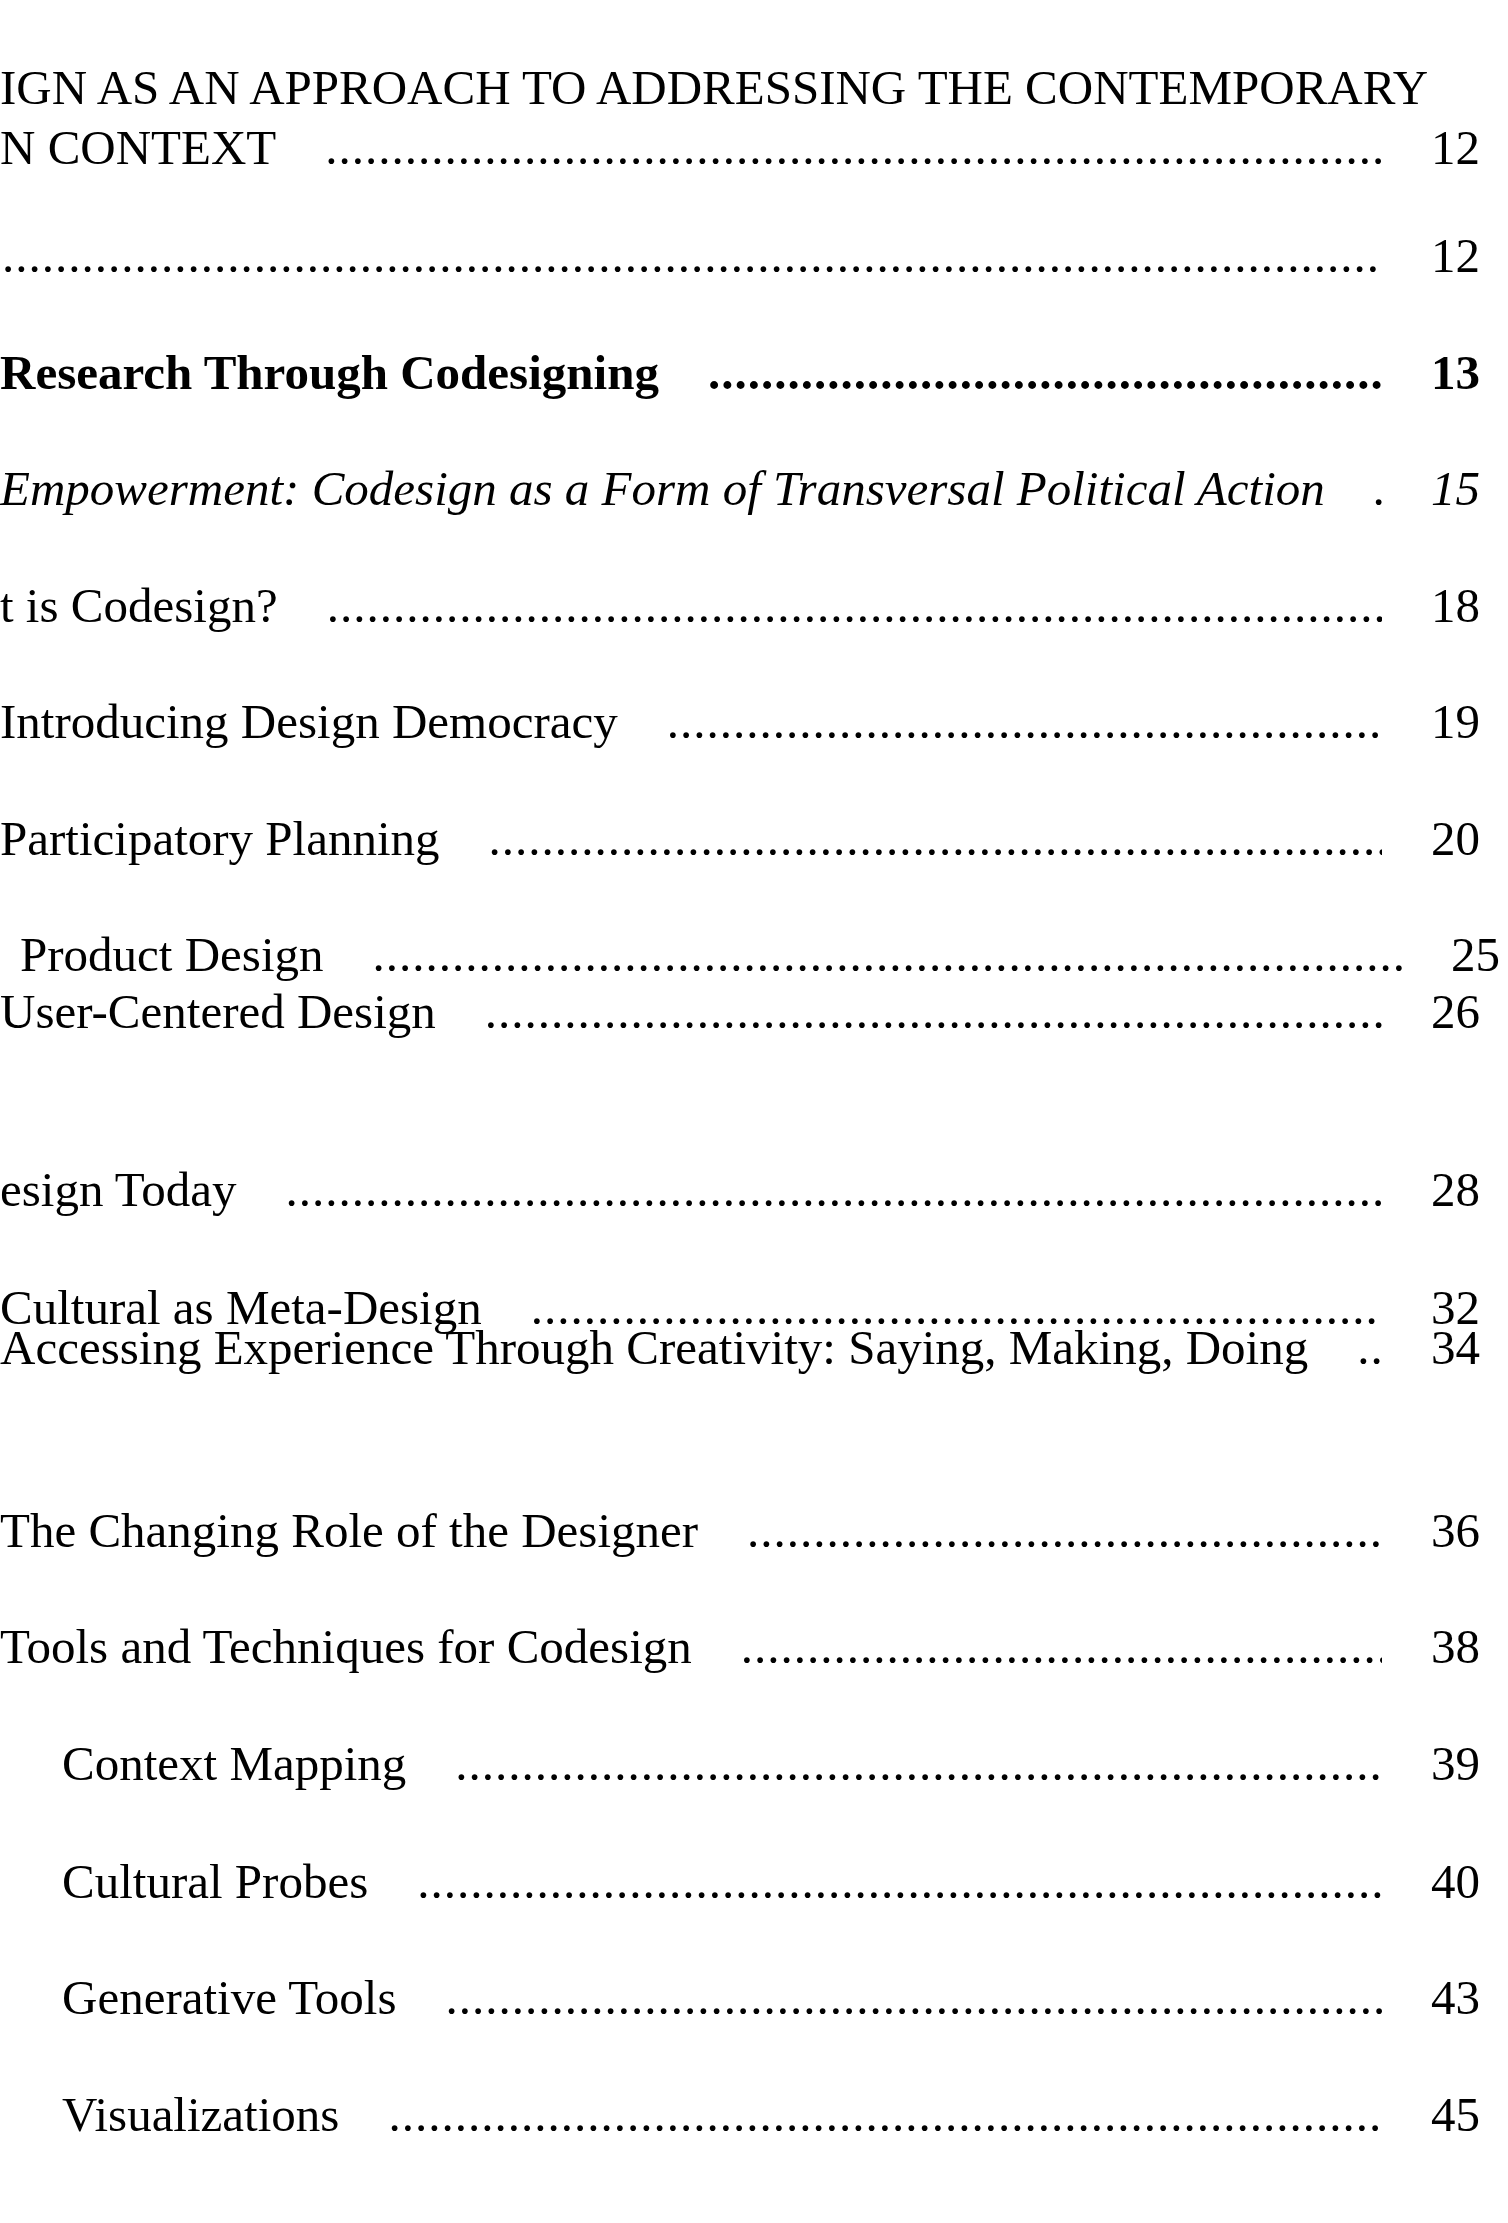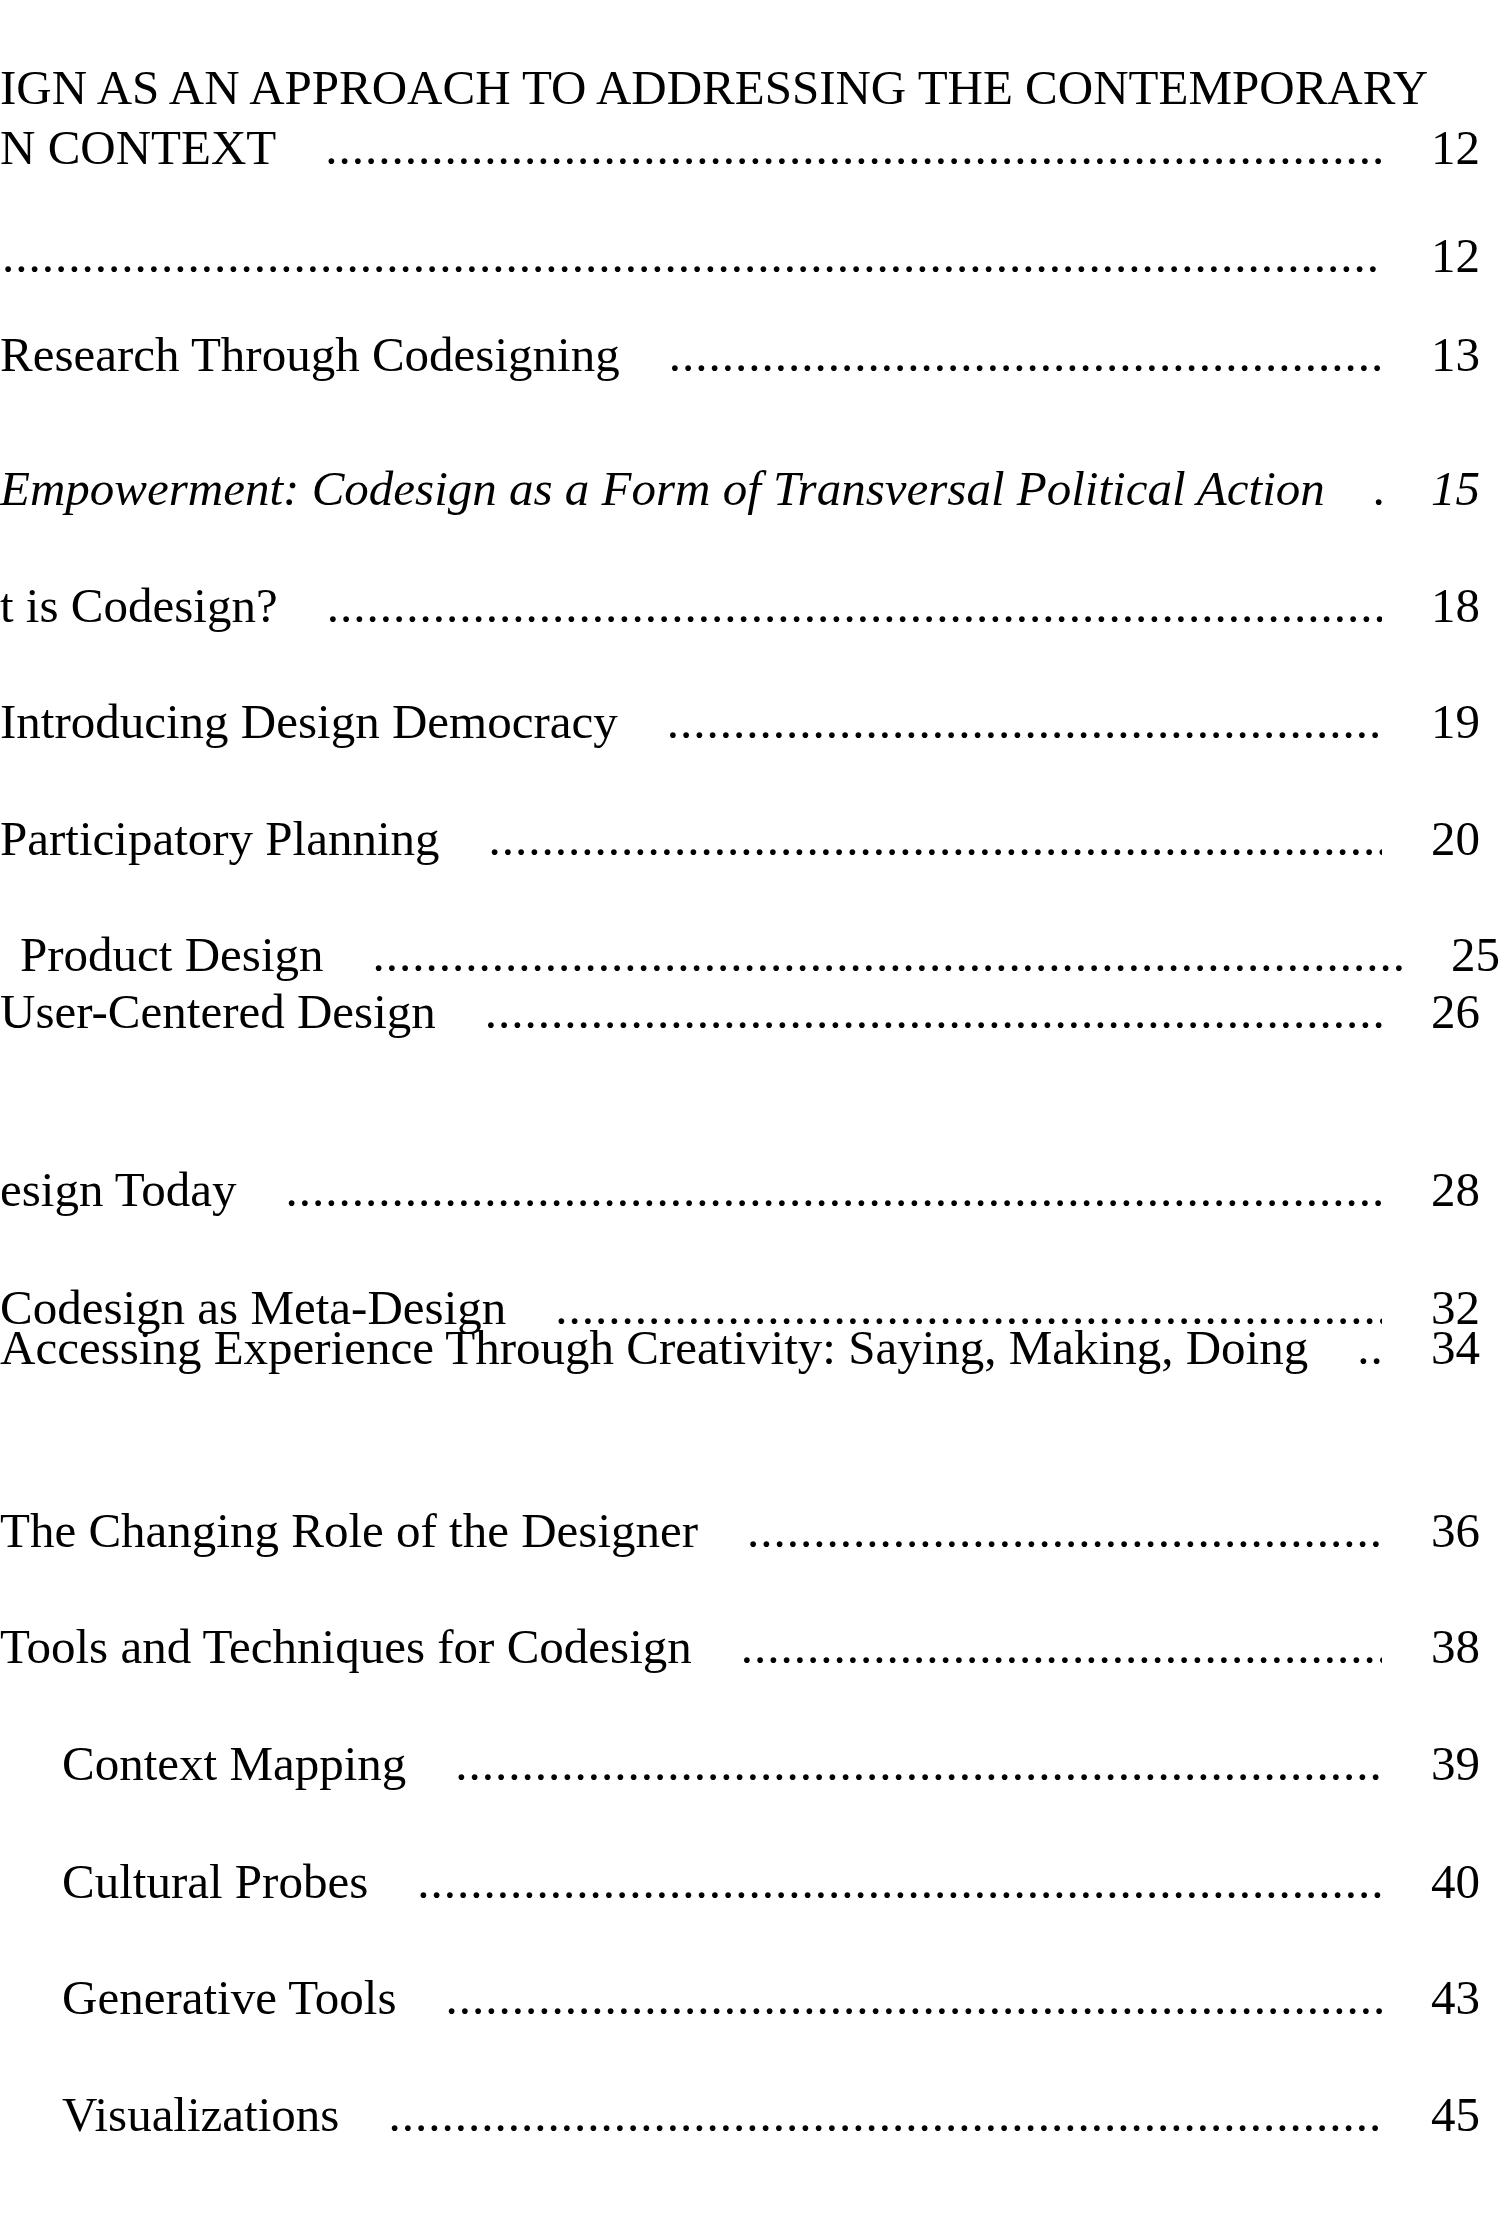--- a/index.html
+++ b/index.html
@@ -41,21 +41,21 @@
     <span class="title">N CONTEXT</span>
     <span class="leader"></span>
     <span class="page">12</span>
   </a>
 
   <a class="line entry" style="top:226px;">
     <span class="leader"></span>
     <span class="page">12</span>
   </a>
 
-  <a class="line entry" style="top:325px;">
+  <a class="line entry" style="top:343px;font-weight:bold;">
     <span class="title">Research Through Codesigning</span>
     <span class="leader"></span>
     <span class="page">13</span>
   </a>
 
   <a class="line entry" style="top:459px;font-style:italic;">
     <span class="title">Empowerment: Codesign as a Form of Transversal Political Action</span>
     <span class="leader"></span>
     <span class="page">15</span>
   </a>
@@ -90,21 +90,21 @@
     <span class="page">26</span>
   </a>
 
   <a class="line entry" style="top:1160px;">
     <span class="title">esign Today</span>
     <span class="leader"></span>
     <span class="page">28</span>
   </a>
 
   <a class="line entry" style="top:1278px;">
-    <span class="title">Codesign as Meta-Design</span>
+    <span class="title">Cultural as Meta-Design</span>
     <span class="leader"></span>
     <span class="page">32</span>
   </a>
 
   <a class="line entry" style="top:1318px;">
     <span class="title">Accessing Experience Through Creativity: Saying, Making, Doing</span>
     <span class="leader"></span>
     <span class="page">34</span>
   </a>
 

